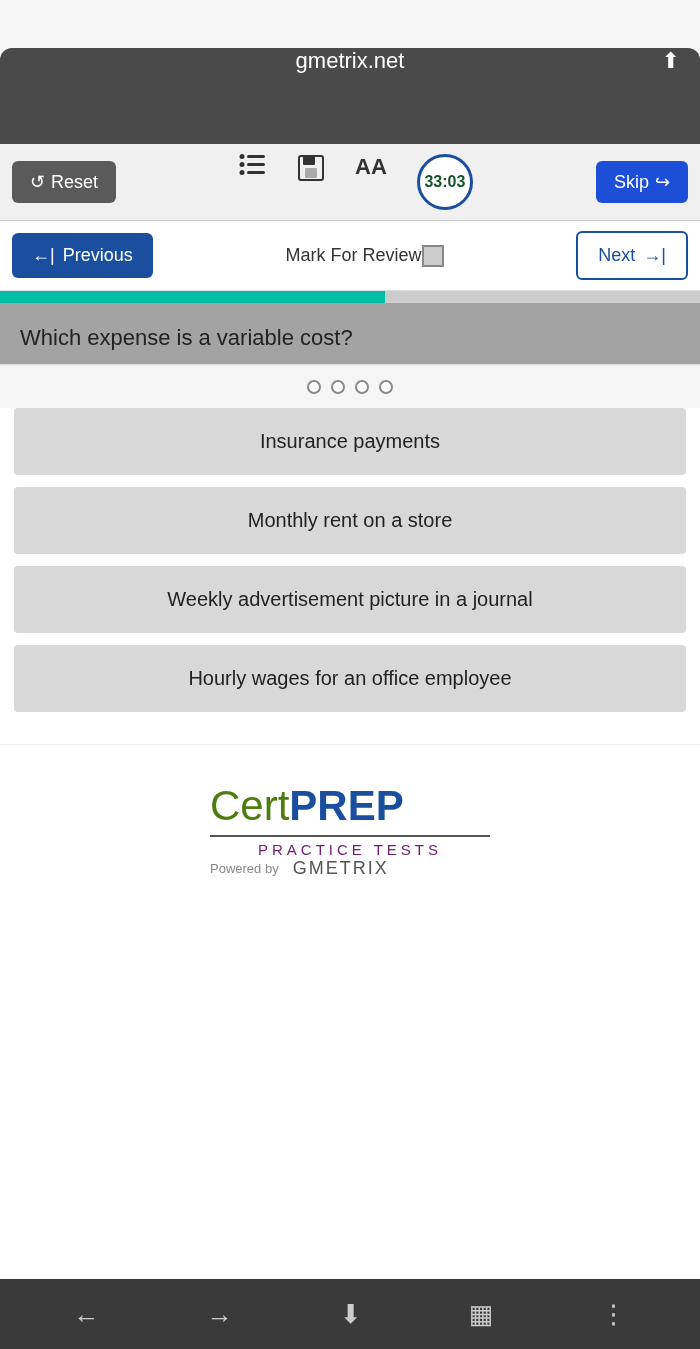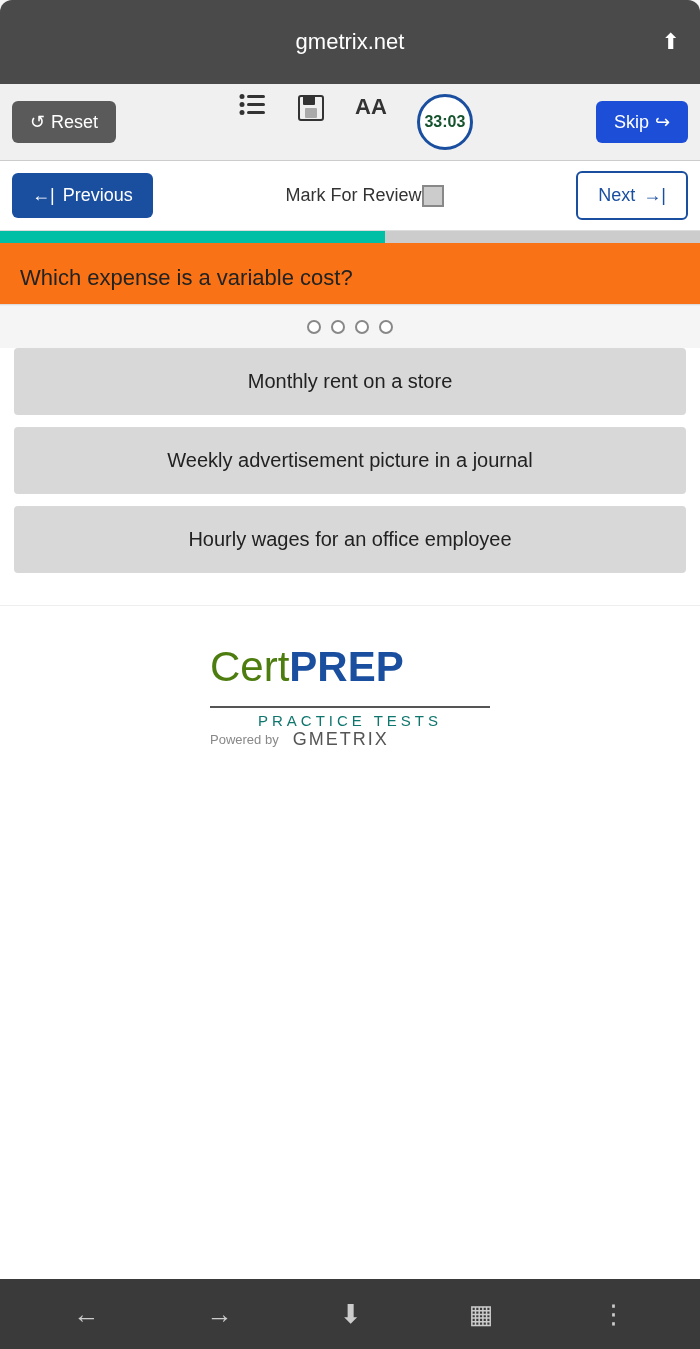--- a/index.html
+++ b/index.html
@@ -9,26 +9,26 @@
       min-height: 1349px;
       font-family: -apple-system, BlinkMacSystemFont, 'Helvetica Neue', Arial, sans-serif;
       background: #f5f5f5;
       display: flex;
       flex-direction: column;
     }
 
     
     .browser-bar {
       background: #4a4a4a;
-      height: 84px;
-      display: flex;
-      align-items: center;
+      height: 96px;
+      display: flex;
       justify-content: center;
       position: relative;
       border-radius: 12px 12px 0 0;
+      margin-top: 48px;
     }
     .browser-url {
       color: white;
       font-size: 22px;
       font-weight: 500;
     }
     .share-icon {
       position: absolute;
       right: 20px;
       color: white;
@@ -150,21 +150,21 @@
       height: 12px;
       background: #ccc;
     }
     .progress-bar-fill {
       height: 100%;
       background: #00bfa5;
     }
 
     
     .question-area {
-      background: #f97316;
+      background: #a3a3a3;
       padding: 20px 20px 10px 20px;
       border-bottom: 1px solid #ddd;
     }
     .question-text {
       font-size: 22px;
       color: #222;
       line-height: 1.4;
     }
     .dots-row {
       display: flex;
@@ -221,22 +221,22 @@
     .logo-certprep .prep {
       font-weight: 800;
       color: #1a4fa0;
     }
     .logo-certprep .cert {
       color: #4d7c0f;
     }
     .logo-subtitle {
       font-size: 15px;
       letter-spacing: 4px;
-      color: #0f766e;
-      margin-top: 18px;
+      color: #701a75;
+      margin-top: 8px;
       border-top: 2px solid #555;
       padding-top: 4px;
       width: 280px;
       text-align: center;
     }
     .logo-powered {
       margin-top: 0;
       font-size: 13px;
       color: #888;
       display: flex;
@@ -337,20 +337,23 @@
 
 <div class="dots-row">
   <span class="dot"></span>
   <span class="dot"></span>
   <span class="dot"></span>
   <span class="dot"></span>
 </div>
 
 <div class="answers-area">
   <button class="answer-btn">
+    <span>Insurance payments</span>
+  </button>
+  <button class="answer-btn">
     <span>Monthly rent on a store</span>
   </button>
   <button class="answer-btn">
     <span>Weekly advertisement picture in a journal</span>
   </button>
   <button class="answer-btn">
     <span>Hourly wages for an office employee</span>
   </button>
 </div>
 

